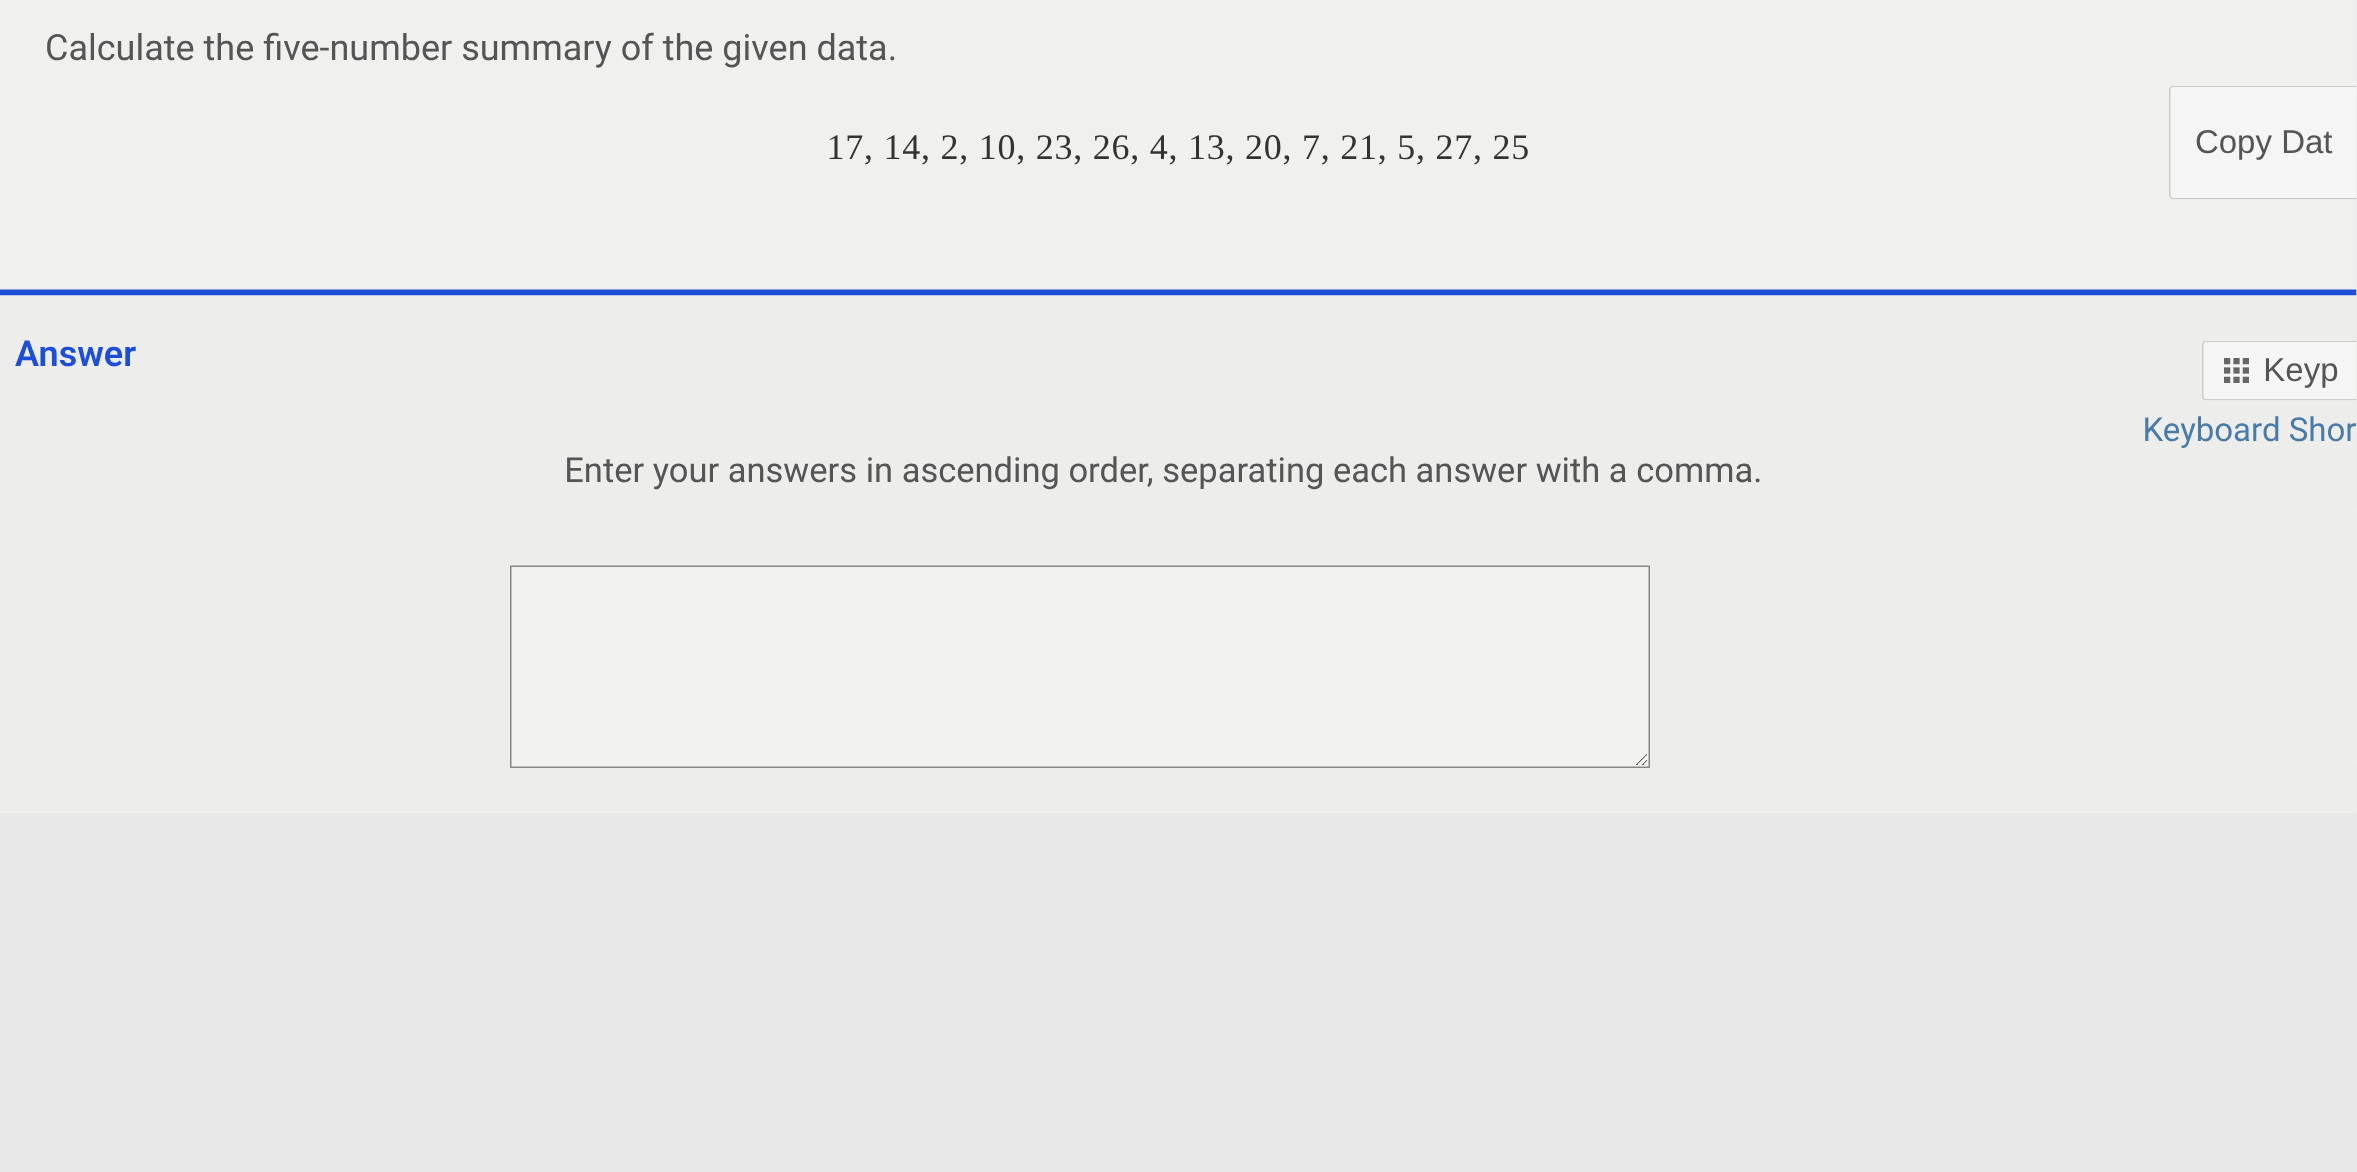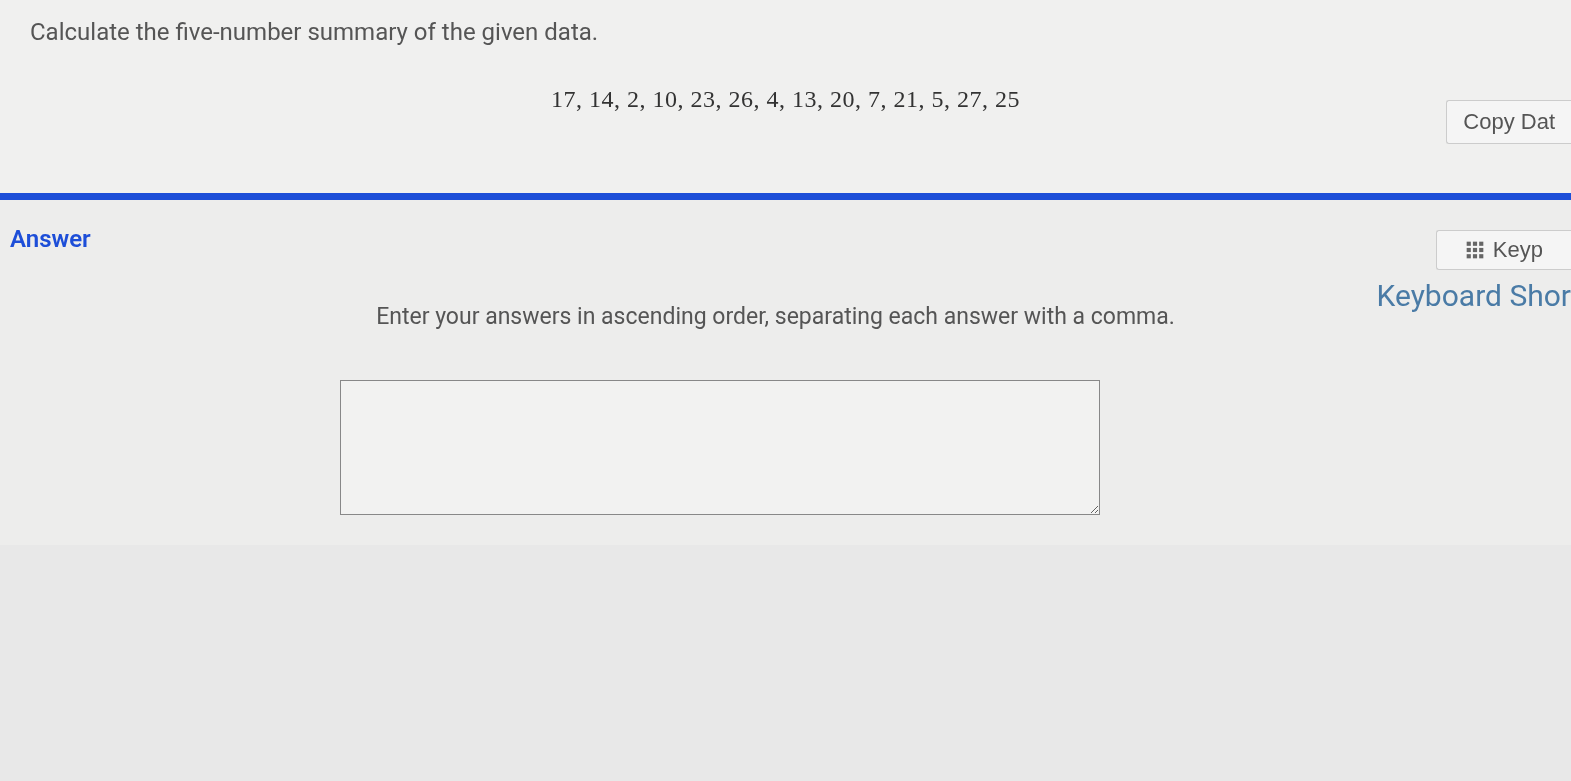--- a/index.html
+++ b/index.html
@@ -11,45 +11,45 @@
       font-family: -apple-system, BlinkMacSystemFont, "Segoe UI", Roboto, "Helvetica Neue", Arial, sans-serif;
       background: #e8e8e8;
       width: 1571px;
       height: 781px;
       overflow: hidden;
       color: #444;
     }
     .question-section {
       padding: 18px 30px 30px 30px;
       background: #f0f0ef;
-      border-bottom: 7px solid #1d4ed8;
+      border-bottom: 4px solid #1d4ed8;
       position: relative;
     }
     .question-prompt {
       font-size: 24px;
       color: #555;
       font-weight: 400;
       margin-bottom: 40px;
     }
     .data-display {
       text-align: center;
       font-family: "Times New Roman", Times, serif;
       font-size: 24px;
       color: #333;
       margin-bottom: 50px;
       letter-spacing: 0.5px;
     }
     .copy-data-button {
       position: absolute;
       right: 0;
-      bottom: 49px;
+      bottom: 60px;
       background: #f5f5f5;
       border: 1px solid #ccc;
       border-right: none;
-      padding: 8px 16px;
+      padding: 24px 16px;
       font-size: 22px;
       color: #555;
       cursor: pointer;
       border-radius: 3px 0 0 3px;
     }
     .answer-section {
       padding: 25px 30px 30px 10px;
       background: #ededec;
       position: relative;
     }
@@ -65,39 +65,39 @@
       margin-bottom: 50px;
       text-align: center;
     }
     .keypad-button {
       position: absolute;
       right: 0;
       top: 30px;
       background: #f5f5f5;
       border: 1px solid #ccc;
       border-right: none;
-      padding: 6px 28px;
+      padding: 6px 12px;
       font-size: 22px;
       color: #555;
       cursor: pointer;
       display: flex;
       align-items: center;
       gap: 8px;
       border-radius: 3px 0 0 3px;
     }
     .keypad-icon {
       width: 20px;
       height: 20px;
       fill: #666;
     }
     .keyboard-shortcut {
       position: absolute;
       right: 0;
       top: 78px;
-      font-size: 30px;
+      font-size: 22px;
       color: #4a7ba6;
       cursor: pointer;
     }
     .answer-input-wrapper {
       text-align: center;
     }
     .answer-input {
       width: 760px;
       height: 135px;
       background: #f2f2f1;

